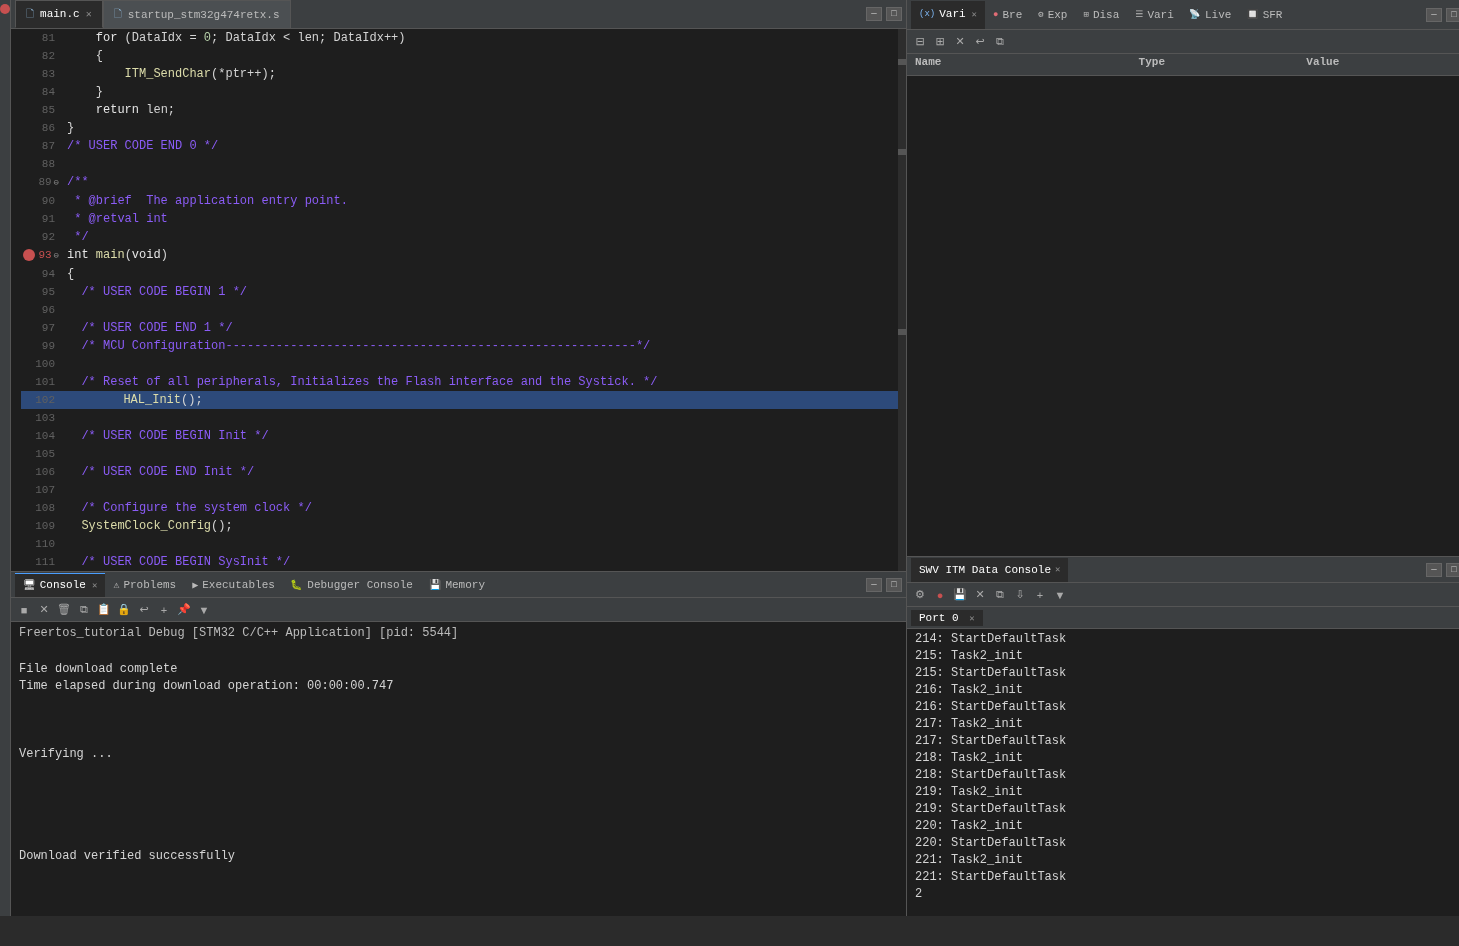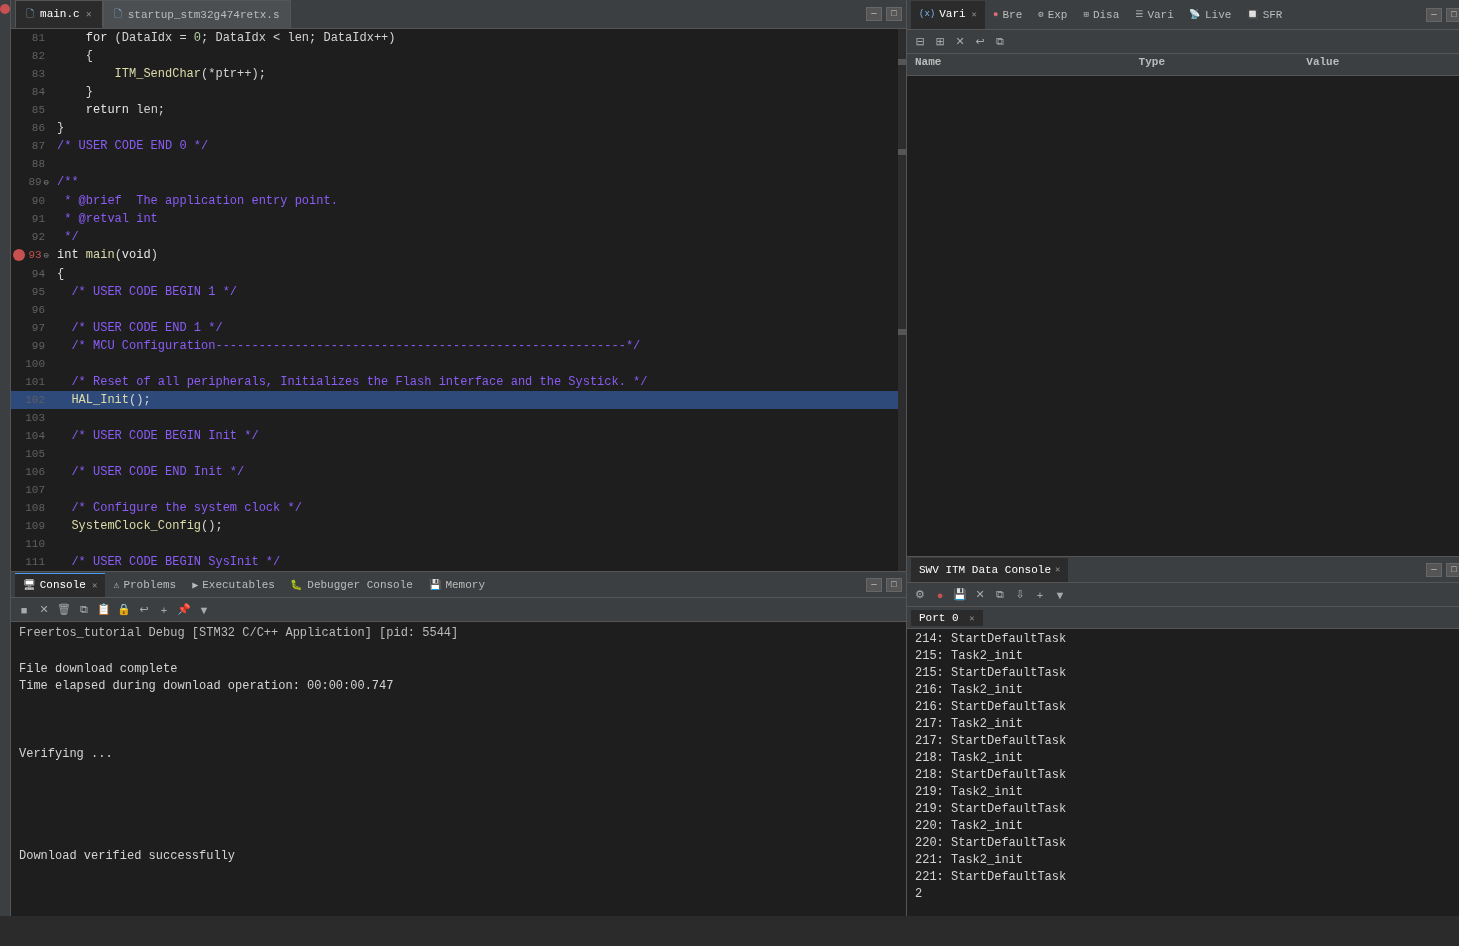--- a/index.html
+++ b/index.html
@@ -109,20 +109,21 @@
 
     .code-line {
       display: flex;
       align-items: flex-start;
       min-height: 18px;
       line-height: 18px;
       font-size: 12px;
     }
     .code-line.highlighted {
       background: #2d4a7a;
+      gap: 42px;
     }
     .line-num {
       min-width: 42px;
       text-align: right;
       padding-right: 8px;
       color: #606060;
       user-select: none;
       font-size: 11px;
       position: relative;
     }
@@ -372,20 +373,21 @@
       padding: 2px 8px;
       overflow: hidden;
       font-size: 12px;
       line-height: 17px;
       color: #d4d4d4;
     }
     .editor-upper {
       height: 564px;
       display: flex;
       flex-direction: column;
+      padding-left: 10px;
     }
 
     .code-with-scrollbar {
       display: flex;
       flex: 1;
       overflow: hidden;
     }
     .code-lines-area {
       flex: 1;
       overflow: hidden;

